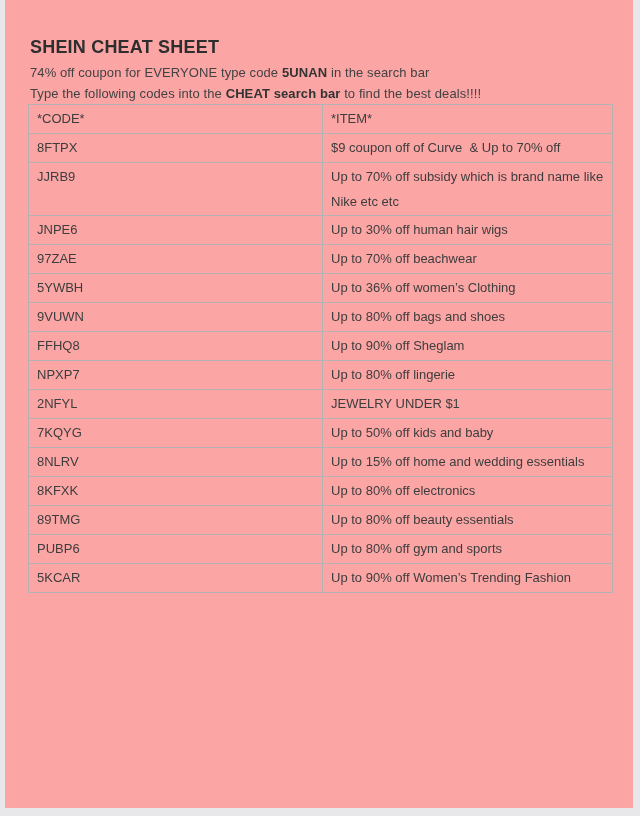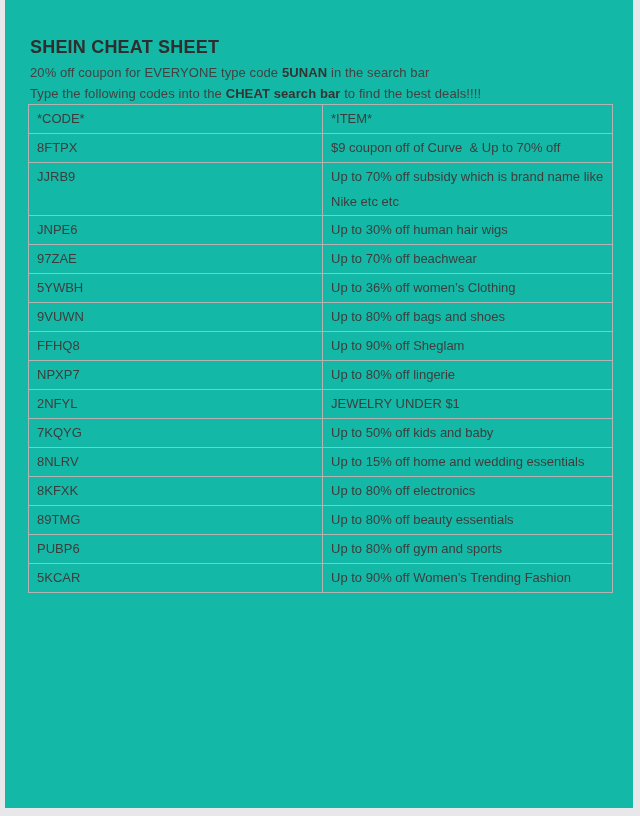--- a/index.html
+++ b/index.html
@@ -15,21 +15,21 @@
     position: relative;
     width: 640px;
     height: 816px;
   }
   .page {
     position: absolute;
     left: 5px;
     top: 0;
     right: 7px;
     bottom: 8px;
-    background: #14b8a6;
+    background: #fca5a5;
   }
   .title {
     position: absolute;
     left: 25px;
     top: 36px;
     font-size: 18px;
     font-weight: 700;
     letter-spacing: 0.2px;
     color: #2e2e2e;
     line-height: 22px;
@@ -73,21 +73,21 @@
 </style>
 </head>
 <body>
 
 <div class="frame">
   <div class="page">
 
     <div class="title">SHEIN CHEAT SHEET</div>
 
     <div class="intro intro-1">
-      <span>20% off coupon for EVERYONE type code </span><span class="bold">5UNAN</span><span> in the search bar</span>
+      <span>74% off coupon for EVERYONE type code </span><span class="bold">5UNAN</span><span> in the search bar</span>
     </div>
 
     <div class="intro intro-2">
       <span>Type the following codes into the </span><span class="bold">CHEAT search bar</span><span> to find the best deals!!!!</span>
     </div>
 
     <table class="codes">
       <colgroup>
           <col class="c1">
           <col class="c2">

